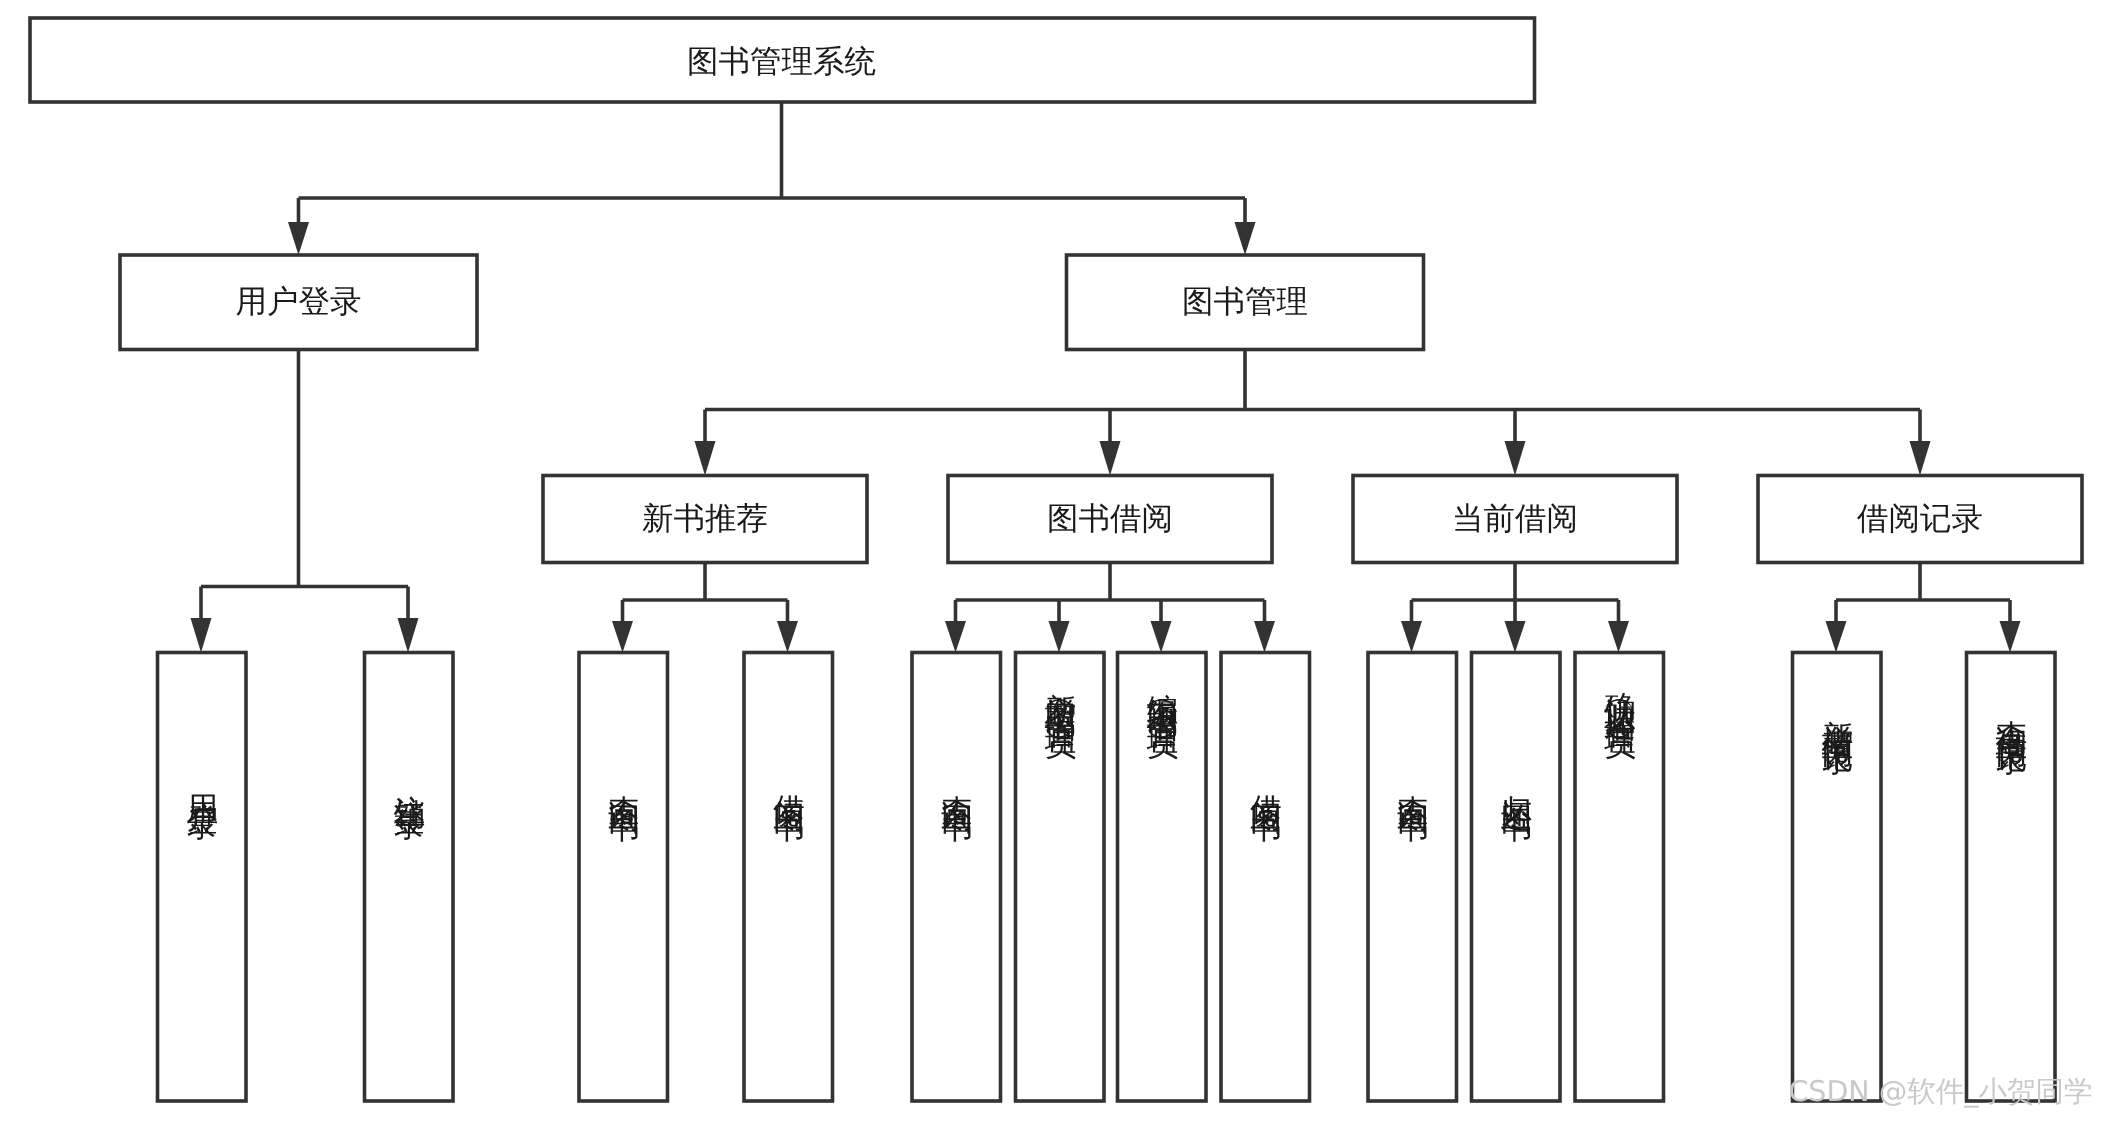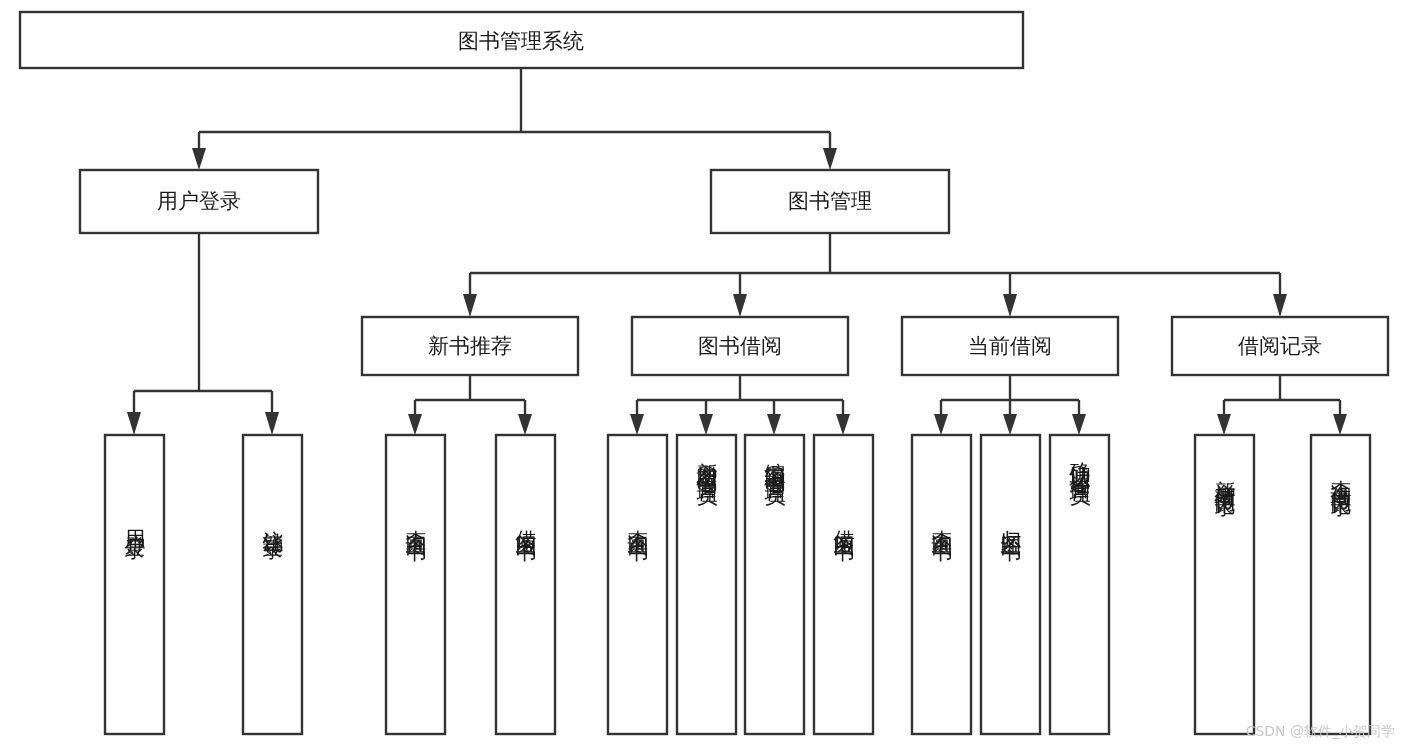--- a/index.html
+++ b/index.html
@@ -55,21 +55,21 @@
   }
   .arrow-head {
     fill: #333333;
     stroke: none;
   }
   #watermark {
     position: absolute;
     right: 10px;
     bottom: 6px;
     font-family: "DejaVu Sans", "Liberation Sans", sans-serif;
-    font-size: 14px;
+    font-size: 19px;
     color: #c9c9c9;
     white-space: nowrap;
     pointer-events: none;
   }
 </style>
 </head>
 <body>
 
 <svg id="diagram" viewBox="0 0 1405 747">
 

